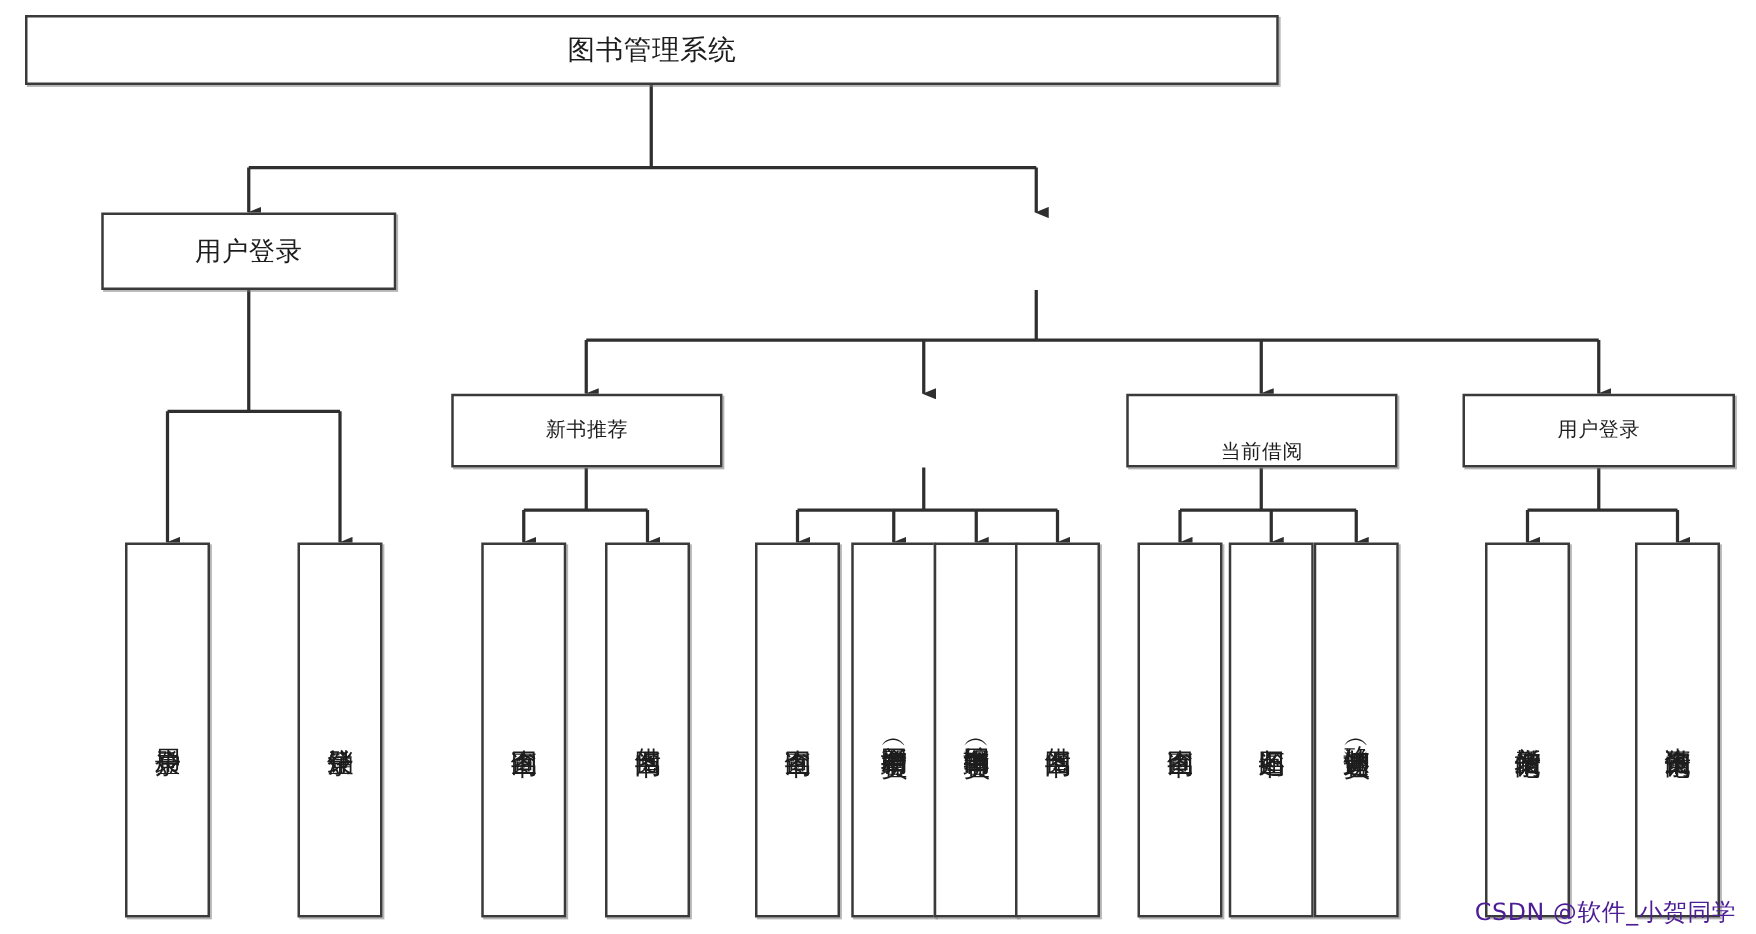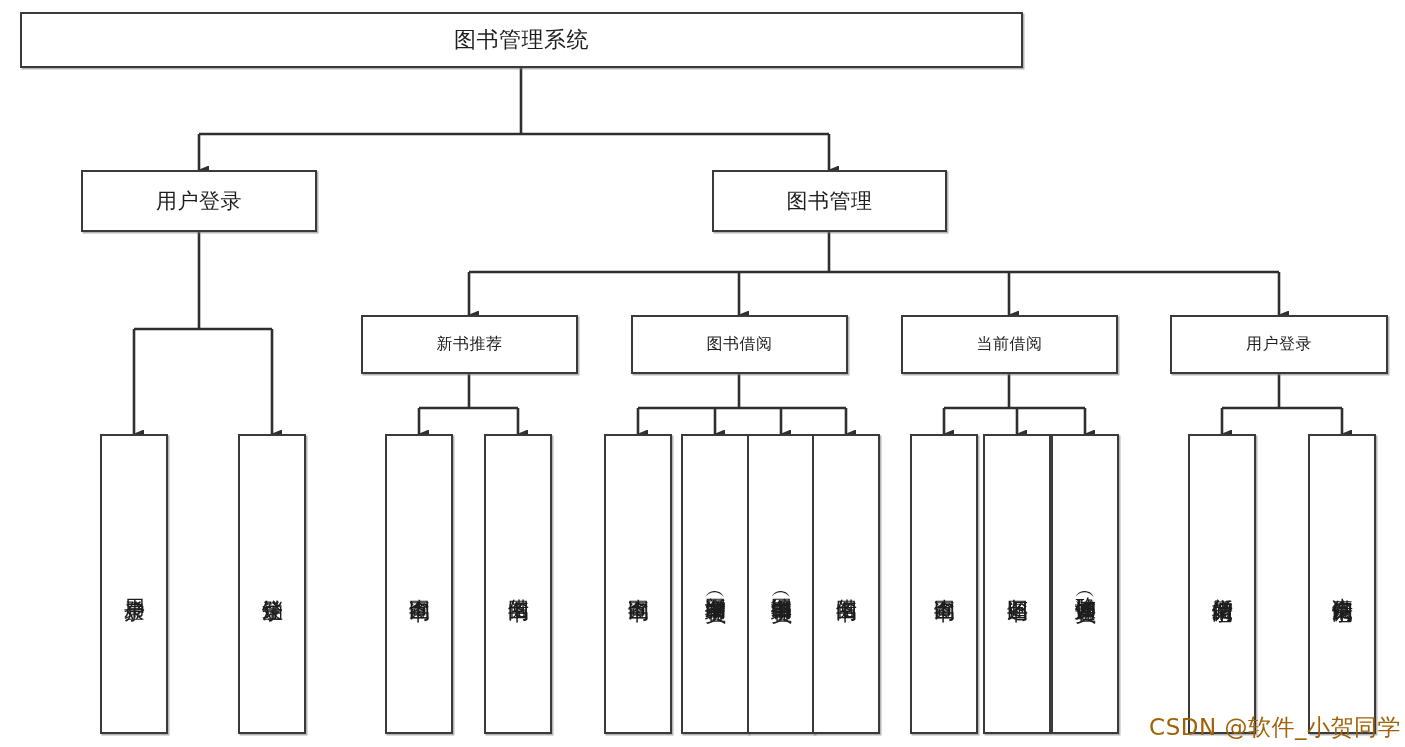--- a/index.html
+++ b/index.html
@@ -63,24 +63,24 @@
   #connector-layer {
     position: absolute;
     left: 0;
     top: 0;
     width: 1405px;
     height: 747px;
     pointer-events: none;
   }
   #watermark {
     position: absolute;
-    right: 4px;
+    right: 16px;
     bottom: 4px;
-    font-size: 23px;
-    color: #a16207;
+    font-size: 19px;
+    color: #4c1d95;
     white-space: nowrap;
     letter-spacing: 0.5px;
   }
 </style>
 </head>
 <body>
 
 <div id="diagram-root">
 
   <svg id="connector-layer" viewBox="0 0 1405 747" width="1405" height="747" xmlns="http://www.w3.org/2000/svg">
@@ -126,31 +126,25 @@
       </g>
   </svg>
 
   <div class="node-box level-root" style="left: 20px; top: 12px; width: 1003px; height: 56px;">
     <span class="node-label">图书管理系统</span>
   </div>
 
   <div class="node-box level-2" style="left: 81px; top: 170px; width: 236px; height: 62px;">
     <span class="node-label">用户登录</span>
   </div>
-  <div class="node-box level-2" style="left: 712px; top: 170px; width: 235px; height: 62px;">
-    <span class="node-label">图书管理</span>
-  </div>
 
   <div class="node-box level-3" style="left: 361px; top: 315px; width: 217px; height: 59px;">
     <span class="node-label">新书推荐</span>
   </div>
-  <div class="node-box level-3" style="left: 631px; top: 315px; width: 217px; height: 59px;">
-    <span class="node-label">图书借阅</span>
-  </div>
-  <div class="node-box level-3" style="left: 901px; top: 315px; width: 217px; height: 59px;">
+  <div class="node-box level-3" style="left: 901px; top: 315px; width: 217px; height: 59px; align-items: flex-end;">
     <span class="node-label">当前借阅</span>
   </div>
   <div class="node-box level-3" style="left: 1170px; top: 315px; width: 218px; height: 59px;">
     <span class="node-label">用户登录</span>
   </div>
 
   <div id="leaf-container">
       <div class="leaf-box" style="left: 100px; top: 434px; width: 68px; height: 300px;">
         <span class="leaf-label">用户登录</span>
       </div>

